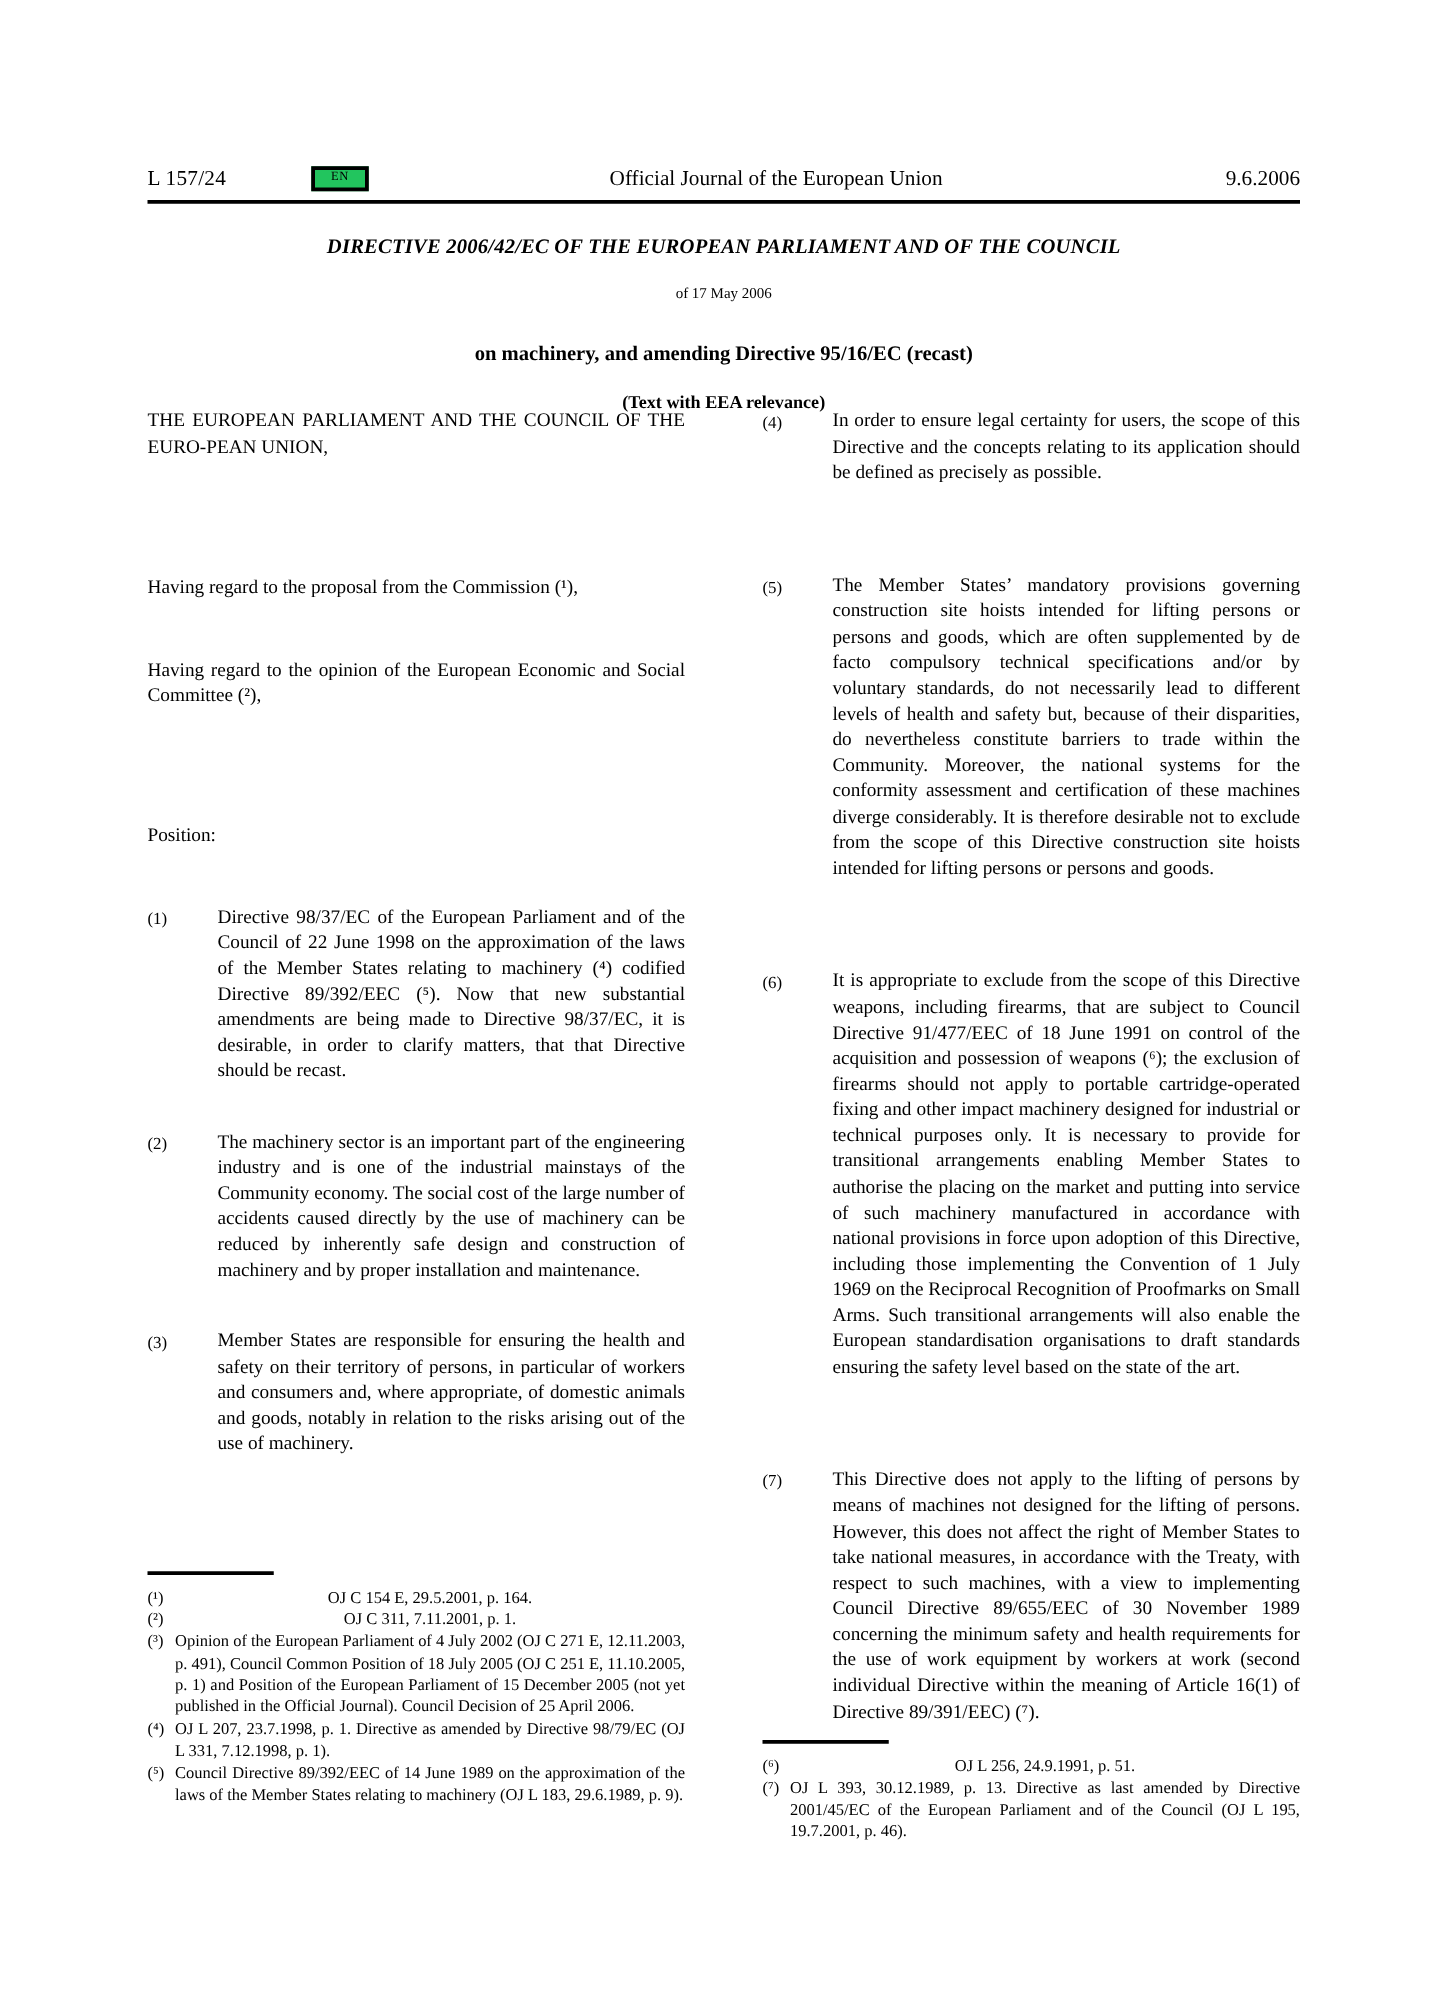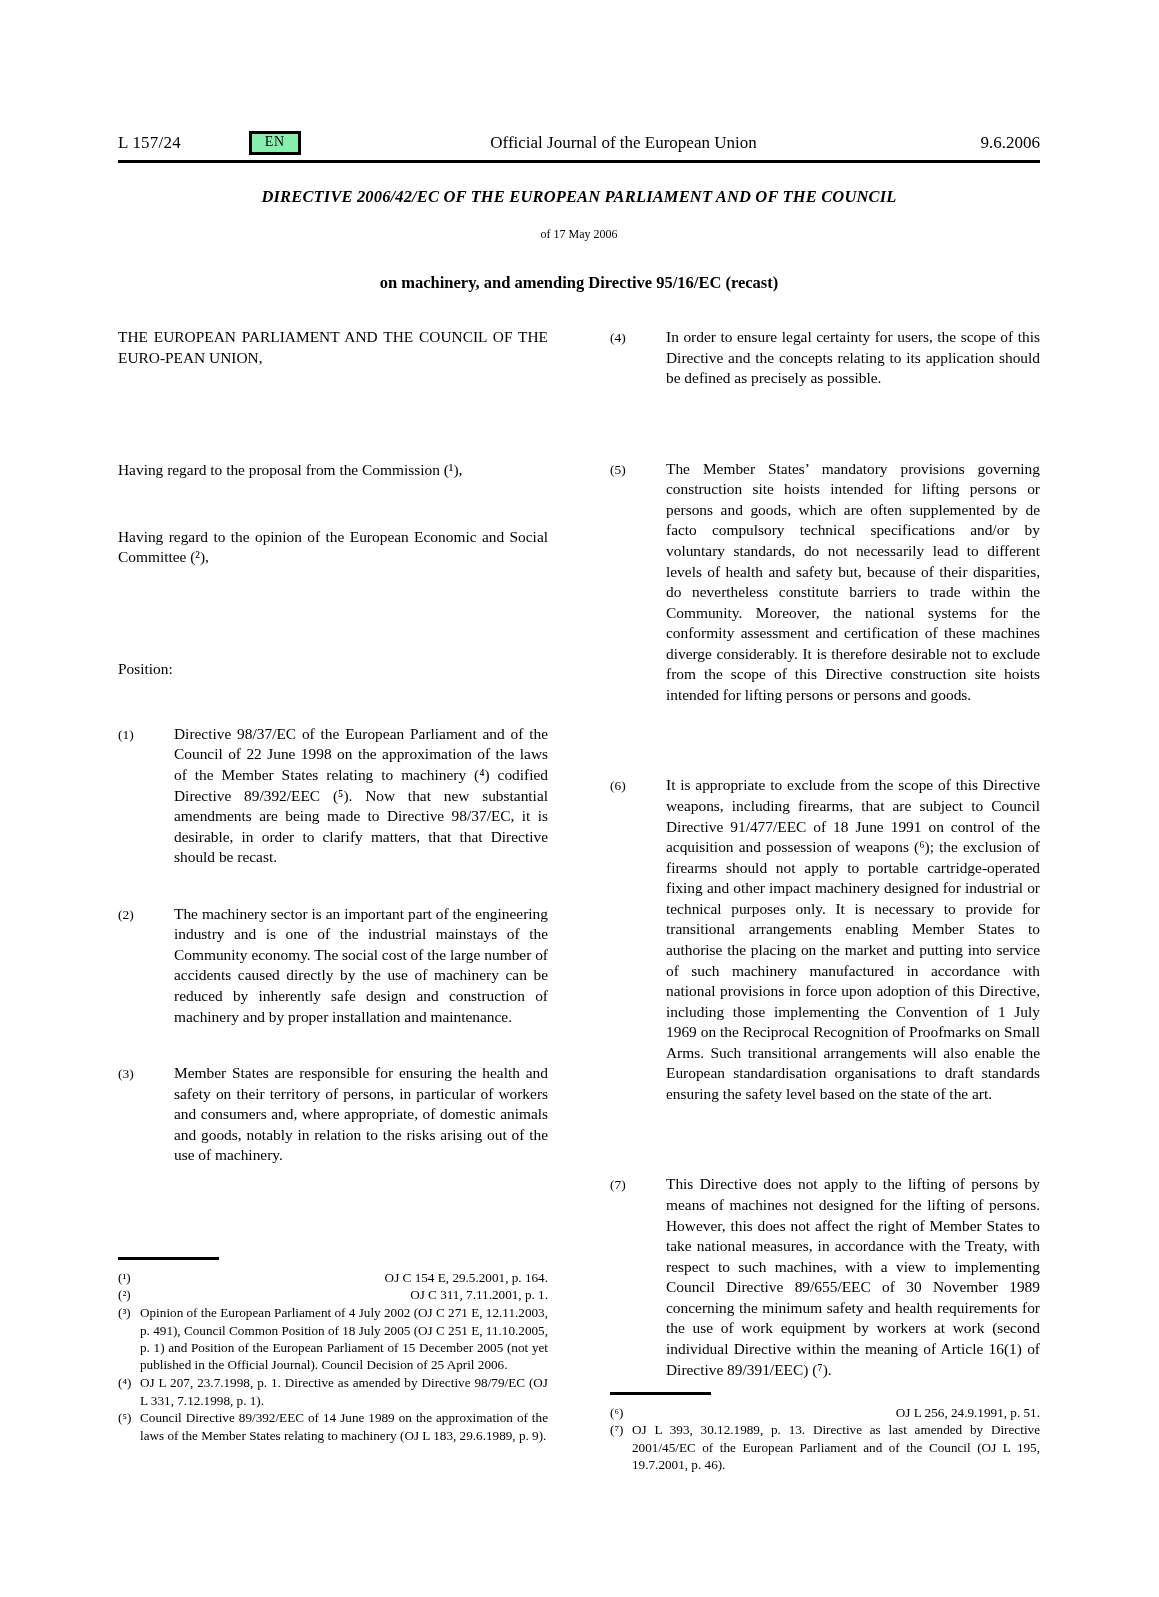--- a/index.html
+++ b/index.html
@@ -32,24 +32,24 @@
   }
   .hdr-left {
     font-size: 17px;
     letter-spacing: 0.2px;
     white-space: nowrap;
   }
   .lang-box {
     margin-left: 68px;
     border: 3px solid #000;
     padding: 1px 13px 2px 13px;
-    font-size: 14px;
+    font-size: 10px;
     line-height: 1.05;
     letter-spacing: 0.5px;
-    background: #86efac;
+    background: #22c55e;
   }
   .hdr-center {
     flex: 1;
     text-align: center;
     font-size: 17px;
     white-space: nowrap;
     padding-right: 34px;
   }
   .hdr-right {
     font-size: 17px;
@@ -167,39 +167,40 @@
   }
   .fn-mark {
     width: 22px;
     flex: 0 0 22px;
     font-size: 13.2px;
   }
   .fn-body {
     flex: 1;
     text-align: justify;
   }
-  .fn-body.nojust { text-align: right; }
+  .fn-body.nojust { text-align: center; }
 </style>
 </head>
 <body>
 
 <div class="page">
 
   <div class="header">
     <span class="hdr-left">L 157/24</span>
     <span class="lang-box">EN</span>
     <span class="hdr-center">Official Journal of the European Union</span>
     <span class="hdr-right">9.6.2006</span>
   </div>
   <div class="header-rule"></div>
 
   <div class="title-block">
     <div class="title-main">DIRECTIVE 2006/42/EC OF THE EUROPEAN PARLIAMENT AND OF THE COUNCIL</div>
     <div class="title-date">of 17 May 2006</div>
     <div class="title-subject">on machinery, and amending Directive 95/16/EC (recast)</div>
+    <div class="title-eea">(Text with EEA relevance)</div>
   </div>
 
   <div class="columns">
 
     <div class="col">
 
       <div class="body-text para">THE EUROPEAN PARLIAMENT AND THE COUNCIL OF THE EURO-PEAN UNION,</div>
       <div class="spacer-lg"></div>
 
       <div class="spacer-lg"></div>

